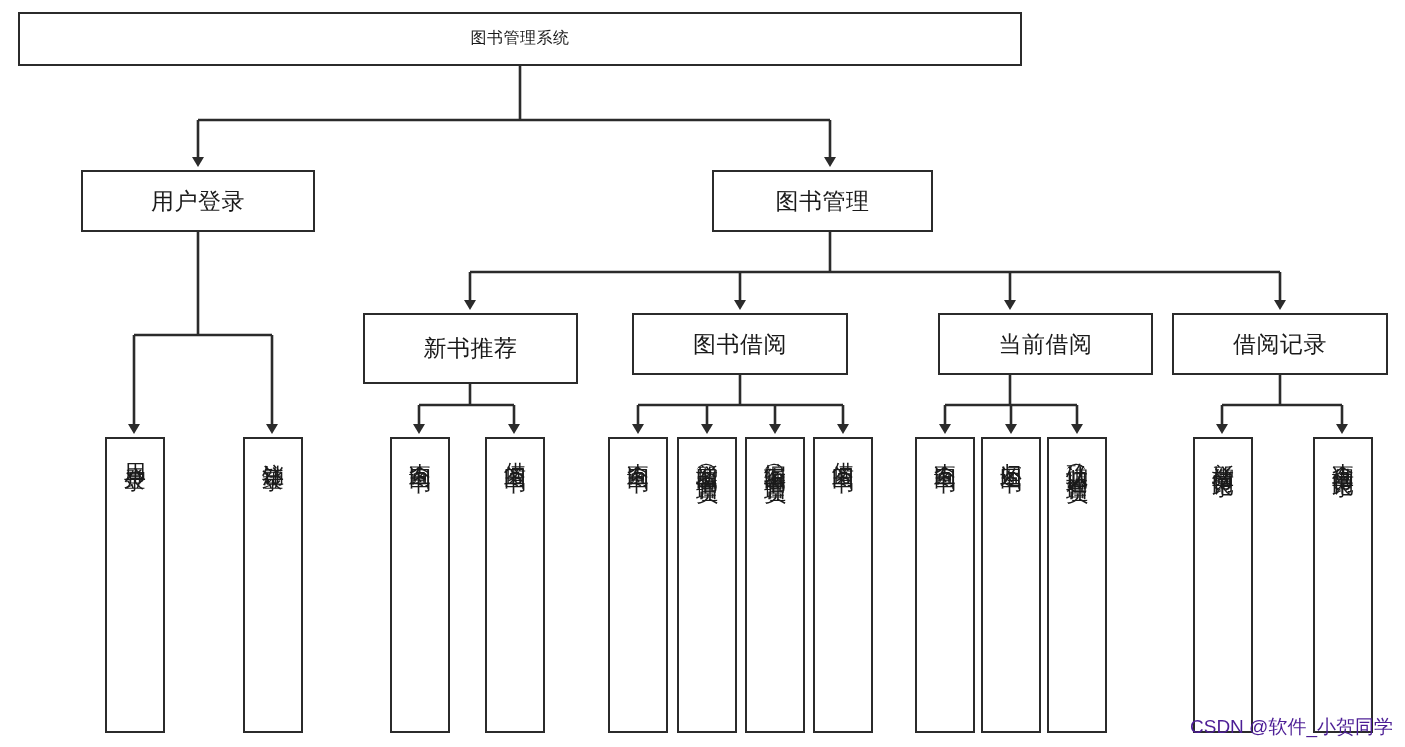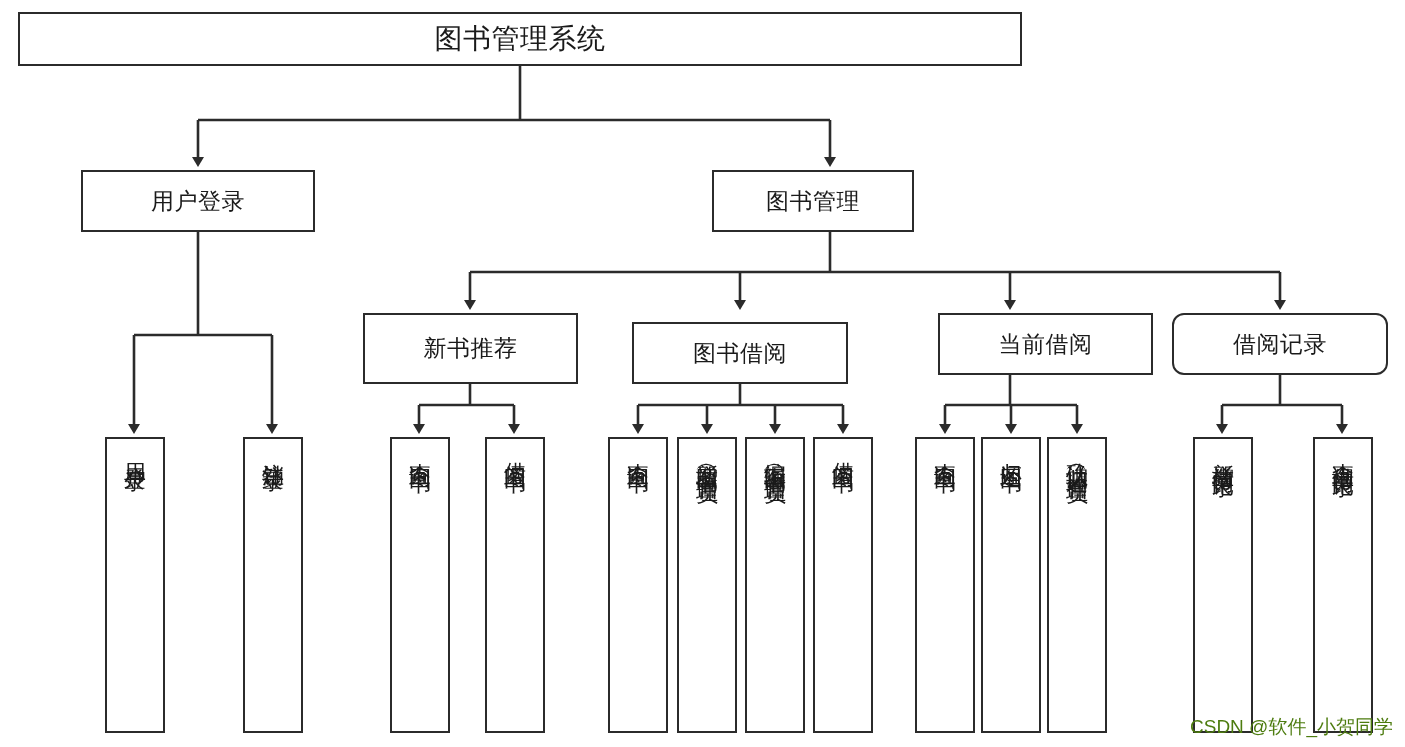--- a/index.html
+++ b/index.html
@@ -40,39 +40,40 @@
     text-align: center;
     line-height: 1.14;
     letter-spacing: 0.5px;
   }
   
   .node.horiz .label {
     font-size: 23px;
     writing-mode: horizontal-tb;
   }
   .node.root .label {
-    font-size: 28px;
+    font-size: 16px;
+    font-family: Liberation Mono, monospace;
   }
   
   .node.vert {
     align-items: flex-start;
     padding-top: 6px;
   }
   .node.vert .label {
     writing-mode: vertical-rl;
     text-orientation: upright;
     font-size: 22px;
     line-height: 1.0;
     letter-spacing: 3px;
     white-space: nowrap;
   }
   .watermark {
     position: absolute;
     font-size: 19px;
-    color: #4d7c0f;
+    color: #4c1d95;
     white-space: nowrap;
     user-select: none;
   }
 </style>
 </head>
 <body>
 
 <div id="canvas">
 
   <svg class="edges" viewBox="0 0 1405 747" xmlns="http://www.w3.org/2000/svg">
@@ -128,34 +129,34 @@
     </g>
   </svg>
 
   <div class="node horiz root" style="left:18px; top:12px; width:1004px; height:54px;">
     <span class="label">图书管理系统</span>
   </div>
 
   <div class="node horiz" style="left:81px; top:170px; width:234px; height:62px;">
     <span class="label">用户登录</span>
   </div>
-  <div class="node horiz" style="left:712px; top:170px; width:202px; height:62px;">
+  <div class="node horiz" style="left:712px; top:170px; width:221px; height:62px;">
     <span class="label">图书管理</span>
   </div>
 
   <div class="node horiz" style="left:363px; top:313px; width:215px; height:71px;">
     <span class="label">新书推荐</span>
   </div>
-  <div class="node horiz" style="left:632px; top:322px; width:216px; height:62px;">
+  <div class="node horiz" style="left:632px; top:313px; width:216px; height:62px;">
     <span class="label">图书借阅</span>
   </div>
   <div class="node horiz" style="left:903px; top:313px; width:215px; height:62px;margin-left:35px;">
     <span class="label">当前借阅</span>
   </div>
-  <div class="node horiz" style="left:1172px; top:313px; width:216px; height:62px;border-radius:12px;">
+  <div class="node horiz" style="left:1172px; top:313px; width:216px; height:62px;">
     <span class="label">借阅记录</span>
   </div>
 
   <div class="node vert" style="left:105px; top:437px; width:60px; height:296px;">
     <span class="label">用户登录</span>
   </div>
   <div class="node vert" style="left:243px; top:437px; width:60px; height:296px;">
     <span class="label">注销登录</span>
   </div>
 

